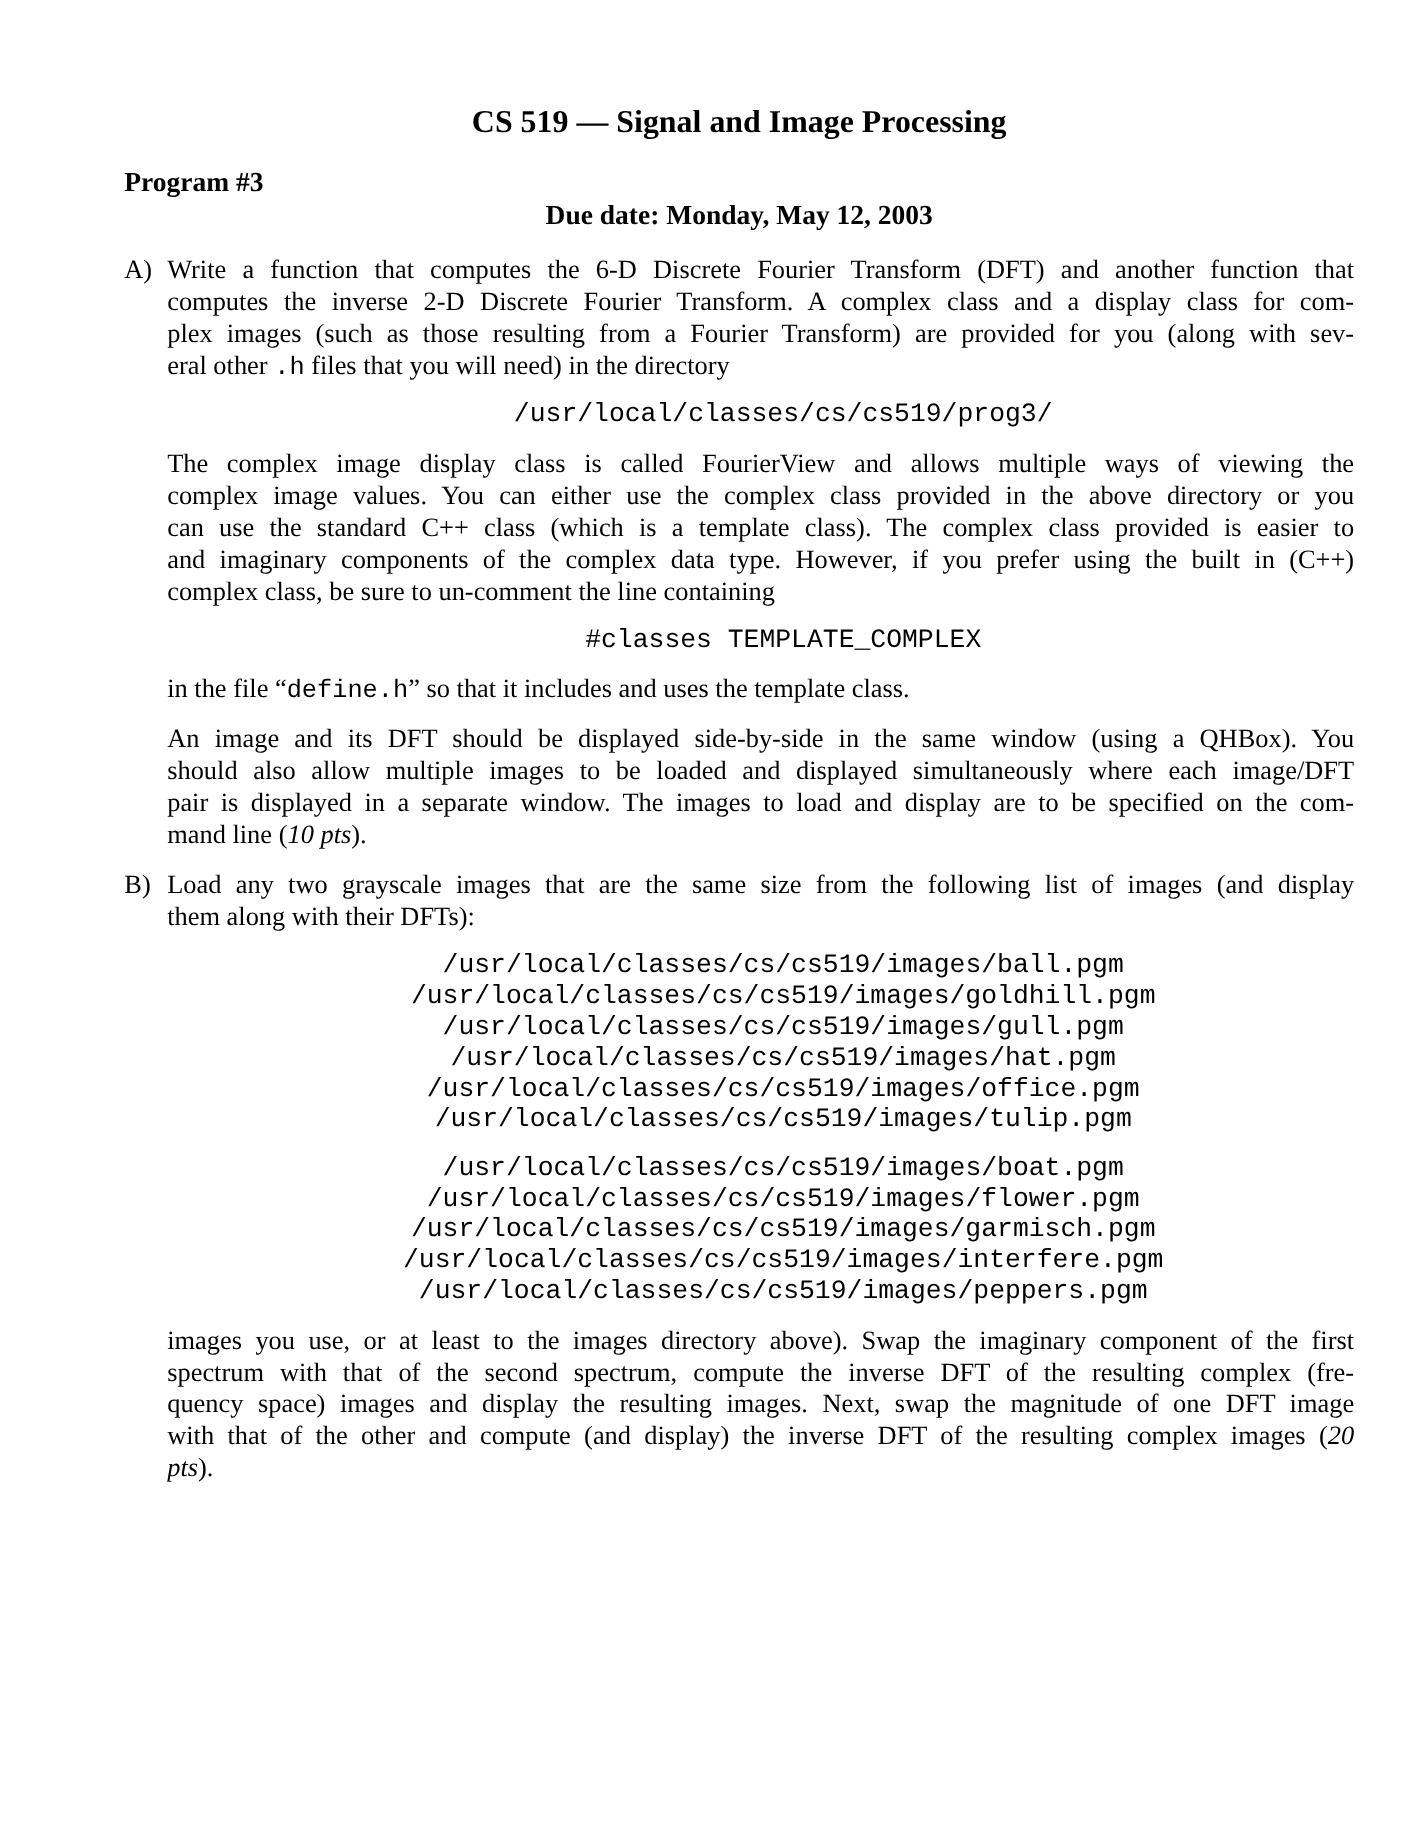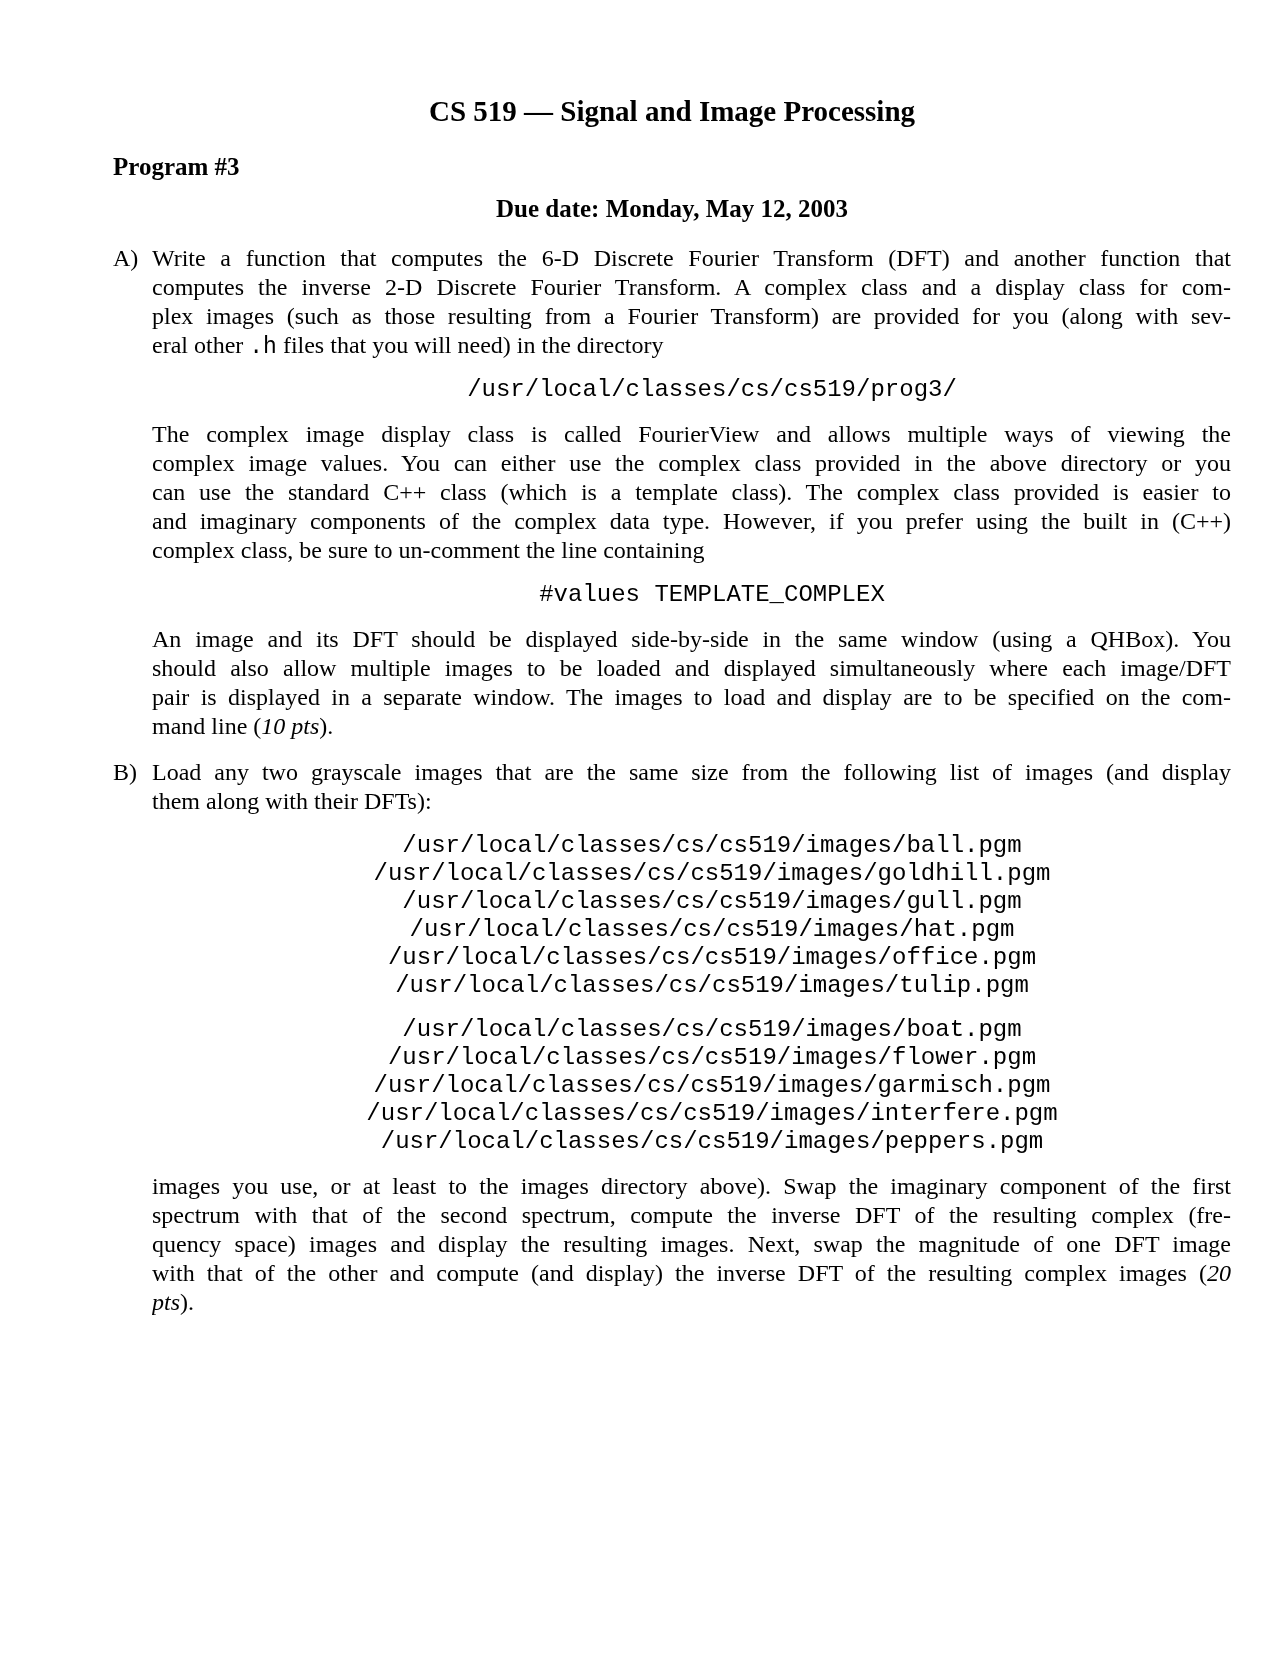--- a/index.html
+++ b/index.html
@@ -21,21 +21,21 @@
     font-weight: bold;
     text-align: center;
   }
   .doc-subtitle {
     margin-top: 23px;
     font-size: 25px;
     line-height: 30px;
     font-weight: bold;
   }
   .doc-due {
-    margin-top: 12px;
+    margin-top: 0;
     font-size: 25px;
     line-height: 30px;
     font-weight: bold;
     text-align: center;
   }
   .document { margin-top: 20px; }
   .section { display: flex; }
   .section + .section { margin-top: 17px; }
   .section-label {
     width: 39px;
@@ -91,21 +91,24 @@
             <div class="code-line">/usr/local/classes/cs/cs519/prog3/</div>
           </div>
           <div class="para">
             <div class="line just"><span>The complex image display class is called FourierView and allows multiple ways of viewing the</span></div>
             <div class="line just"><span>complex image values. You can either use the complex class provided in the above directory or you</span></div>
             <div class="line just"><span>can use the standard C++ class (which is a template class). The complex class provided is easier to</span></div>
             <div class="line just"><span>and imaginary components of the complex data type. However, if you prefer using the built in (C++)</span></div>
             <div class="line"><span>complex class, be sure to un-comment the line containing</span></div>
           </div>
           <div class="codeblock">
-            <div class="code-line">#values TEMPLATE_COMPLEX</div>
+            <div class="code-line">#classes TEMPLATE_COMPLEX</div>
+          </div>
+          <div class="para">
+            <div class="line"><span>in the file “</span><span class="seg-code">define.h</span><span>” so that it includes and uses the template class.</span></div>
           </div>
           <div class="para">
             <div class="line just"><span>An image and its DFT should be displayed side-by-side in the same window (using a QHBox). You</span></div>
             <div class="line just"><span>should also allow multiple images to be loaded and displayed simultaneously where each image/DFT</span></div>
             <div class="line just"><span>pair is displayed in a separate window. The images to load and display are to be specified on the com-</span></div>
             <div class="line"><span>mand line (</span><span class="seg-italic">10 pts</span><span>).</span></div>
           </div>
         </div>
       </div>
       <div class="section">

